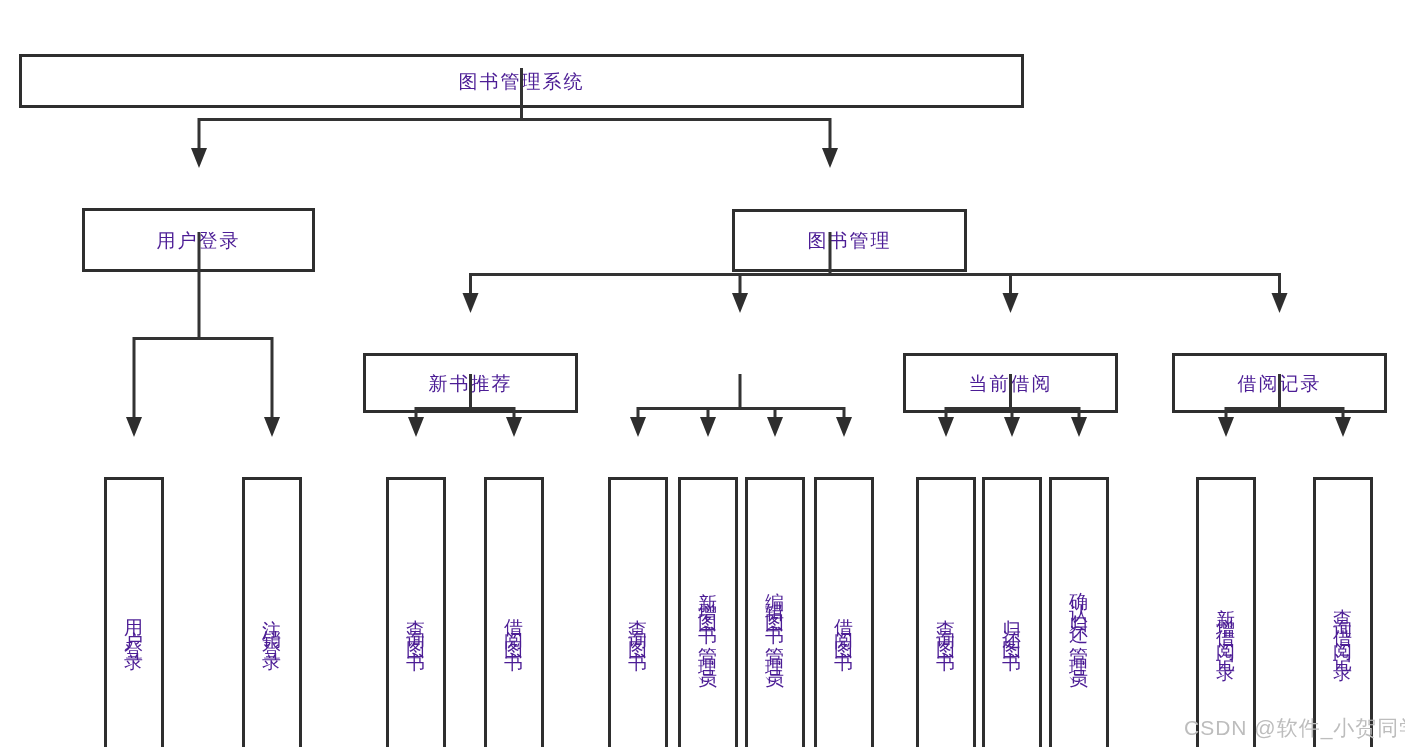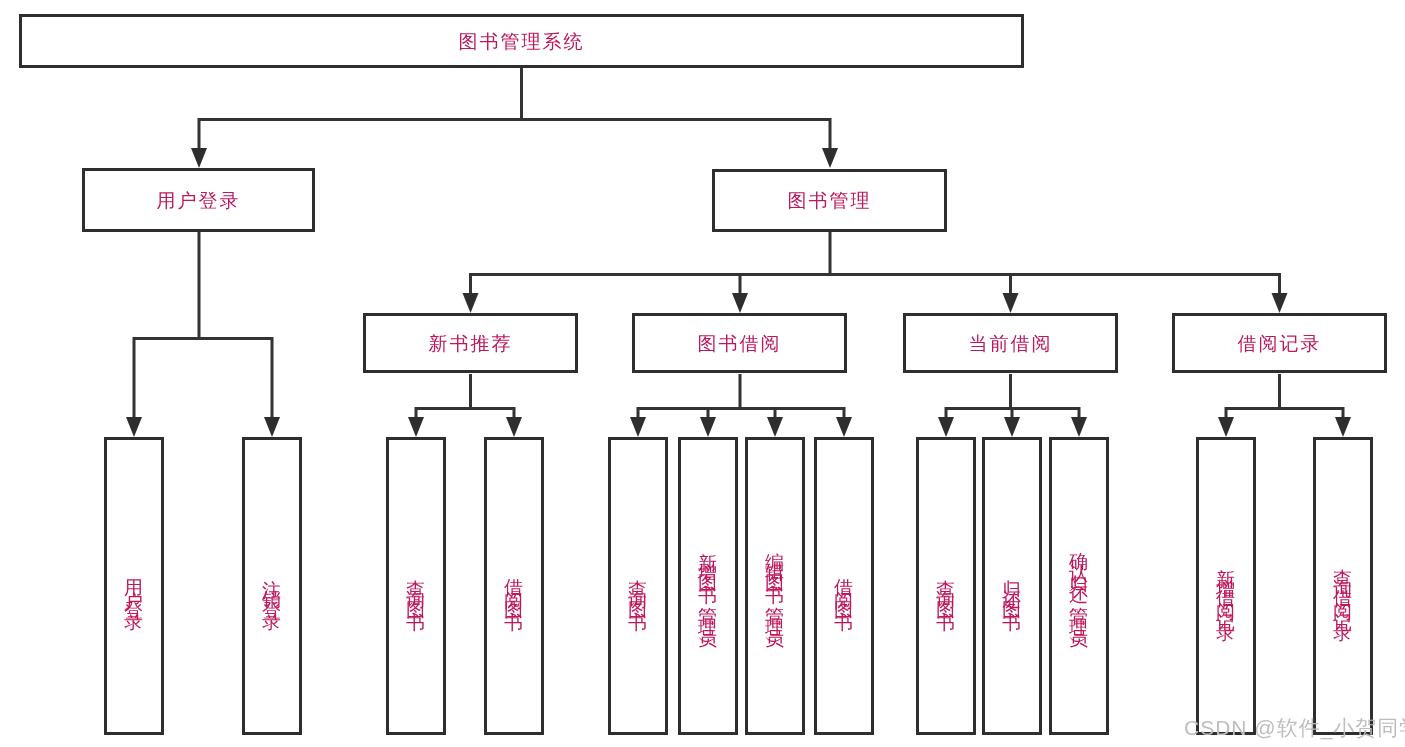--- a/index.html
+++ b/index.html
@@ -19,22 +19,23 @@
     pointer-events: none;
   }
   .box {
     position: absolute;
     box-sizing: border-box;
     border: 3px solid #2e2e2e;
     background: #ffffff;
     display: flex;
     align-items: center;
     justify-content: center;
-    color: #be185d;
+    color: #4c1d95;
     z-index: 1;
+    margin-top: 40px;
   }
   .hlabel {
     font-size: 19px;
     letter-spacing: 2px;
     white-space: nowrap;
     line-height: 1;
   }
   .leaf .vlabel {
     writing-mode: vertical-rl;
     text-orientation: mixed;
@@ -48,21 +49,21 @@
     top: 714px;
     font-size: 21px;
     letter-spacing: 1px;
     color: #bdbdbd;
     white-space: nowrap;
     z-index: 5;
   }
   
   .n-root  { left: 19px;  top: 14px;  width: 1005px; height: 54px; }
   .n-login { left: 82px;  top: 168px; width: 233px;  height: 64px; }
-  .n-mgmt  { left: 712px; top: 169px; width: 235px;  height: 63px; }
+  .n-mgmt  { left: 732px; top: 169px; width: 235px;  height: 63px; }
   
   .n-l3 { top: 313px; width: 215px; height: 60px; }
   .n-newrec  { left: 363px; }
   .n-borrow  { left: 632px; }
   .n-current { left: 903px; }
   .n-records { left: 1172px; }
   
   .leaf { top: 437px; width: 60px; height: 298px; }
   .lf-1  { left: 104px; }
   .lf-2  { left: 242px; }
@@ -130,23 +131,20 @@
   <div class="box n-login">
     <span class="hlabel">用户登录</span>
   </div>
   <div class="box n-mgmt">
     <span class="hlabel">图书管理</span>
   </div>
 
   <div class="box n-l3 n-newrec">
     <span class="hlabel">新书推荐</span>
   </div>
-  <div class="box n-l3 n-borrow">
-    <span class="hlabel">图书借阅</span>
-  </div>
   <div class="box n-l3 n-current">
     <span class="hlabel">当前借阅</span>
   </div>
   <div class="box n-l3 n-records">
     <span class="hlabel">借阅记录</span>
   </div>
 
   <div class="box leaf lf-1">
     <span class="vlabel">用户登录</span>
   </div>

